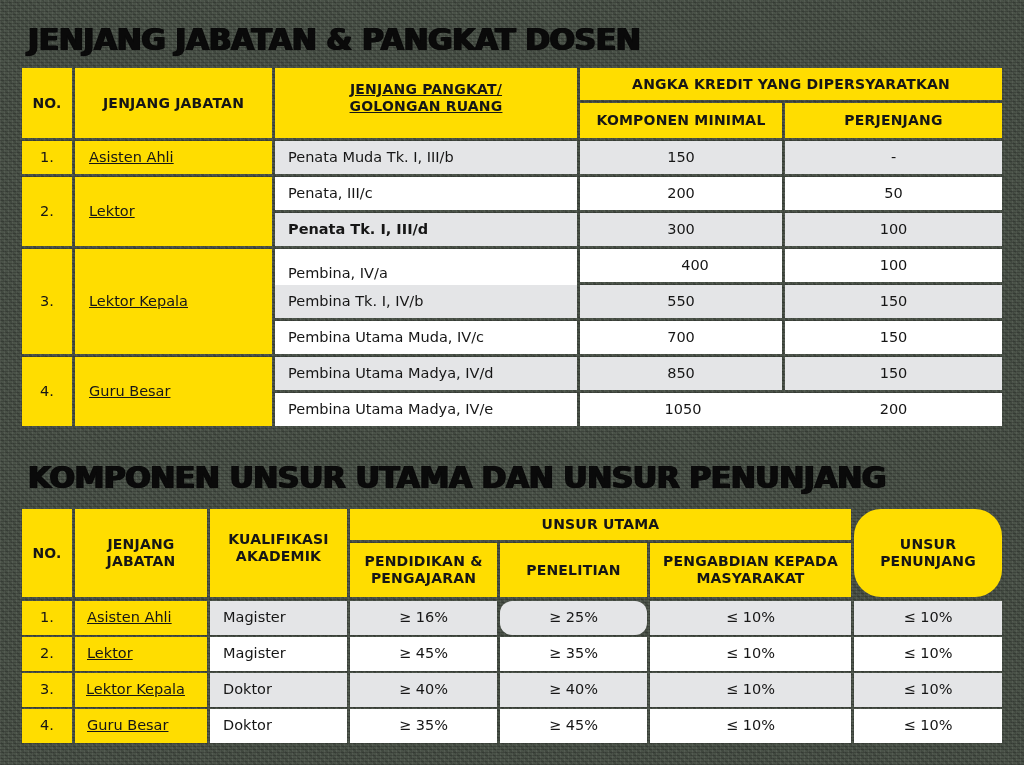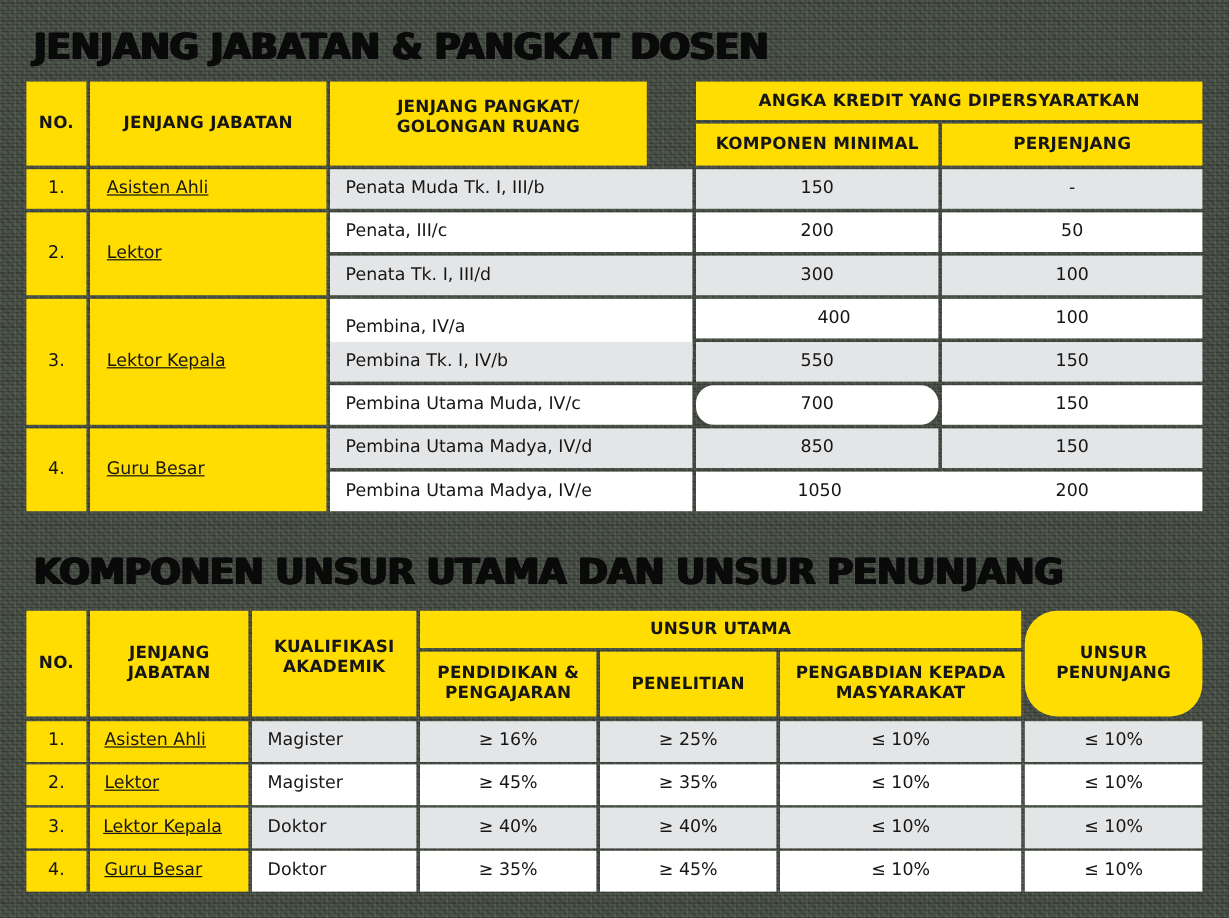--- a/index.html
+++ b/index.html
@@ -37,21 +37,21 @@
 </style>
 </head>
 <body>
 
 <h1 class="title" style="top:22px;">JENJANG JABATAN &amp; PANGKAT DOSEN</h1>
 
 <div>
 
   <div class="cell hdr" style="left:22px;top:68px;width:50px;height:70px;">NO.</div>
   <div class="cell hdr" style="left:75px;top:68px;width:197px;height:70px;">JENJANG JABATAN</div>
-  <div class="cell hdr" style="left:275px;top:68px;width:264px;height:70px;white-space:pre-line;align-items:flex-start;padding-top:13px;">JENJANG PANGKAT/
+  <div class="cell hdr" style="left:275px;top:68px;width:302px;height:70px;white-space:pre-line;align-items:flex-start;padding-top:13px;text-decoration:underline;">JENJANG PANGKAT/
 GOLONGAN RUANG</div>
   <div class="cell hdr" style="left:580px;top:68px;width:422px;height:32px;">ANGKA KREDIT YANG DIPERSYARATKAN</div>
   <div class="cell hdr" style="left:580px;top:103px;width:202px;height:35px;">KOMPONEN MINIMAL</div>
   <div class="cell hdr" style="left:785px;top:103px;width:217px;height:35px;">PERJENJANG</div>
 
   <div class="cell y c" style="left:22px;top:141px;width:50px;height:33px;">1.</div>
   <div class="cell y lj" style="left:75px;top:141px;width:197px;height:33px;">Asisten Ahli</div>
 
   <div class="cell y c" style="left:22px;top:177px;width:50px;height:69px;">2.</div>
   <div class="cell y lj" style="left:75px;top:177px;width:197px;height:69px;">Lektor</div>
@@ -66,37 +66,37 @@
     <div class="cell g l" style="left:275px;top:141px;width:302px;height:33px;">Penata Muda Tk. I, III/b</div>
     <div class="cell g c" style="left:580px;top:141px;width:202px;height:33px;">150</div>
     <div class="cell g c" style="left:785px;top:141px;width:217px;height:33px;">-</div>
   </div>
   <div>
     <div class="cell w l" style="left:275px;top:177px;width:302px;height:33px;">Penata, III/c</div>
     <div class="cell w c" style="left:580px;top:177px;width:202px;height:33px;">200</div>
     <div class="cell w c" style="left:785px;top:177px;width:217px;height:33px;">50</div>
   </div>
   <div>
-    <div class="cell g l" style="left:275px;top:213px;width:302px;height:33px;">Penata Tk. I, III/d</div>
+    <div class="cell g l" style="left:275px;top:213px;width:302px;height:33px;font-weight:bold;">Penata Tk. I, III/d</div>
     <div class="cell g c" style="left:580px;top:213px;width:202px;height:33px;">300</div>
     <div class="cell g c" style="left:785px;top:213px;width:217px;height:33px;">100</div>
   </div>
   <div>
     <div class="cell w l" style="left:275px;top:249px;width:302px;height:50px;">Pembina, IV/a</div>
     <div class="cell w c" style="left:580px;top:249px;width:202px;height:33px;padding-left:28px;">400</div>
     <div class="cell w c" style="left:785px;top:249px;width:217px;height:33px;">100</div>
   </div>
   <div>
     <div class="cell g l" style="left:275px;top:285px;width:302px;height:33px;">Pembina Tk. I, IV/b</div>
     <div class="cell g c" style="left:580px;top:285px;width:202px;height:33px;">550</div>
     <div class="cell g c" style="left:785px;top:285px;width:217px;height:33px;">150</div>
   </div>
   <div>
     <div class="cell w l" style="left:275px;top:321px;width:302px;height:33px;">Pembina Utama Muda, IV/c</div>
-    <div class="cell w c" style="left:580px;top:321px;width:202px;height:33px;border-radius:15px;">700</div>
+    <div class="cell w c" style="left:580px;top:321px;width:202px;height:33px;">700</div>
     <div class="cell w c" style="left:785px;top:321px;width:217px;height:33px;">150</div>
   </div>
   <div>
     <div class="cell g l" style="left:275px;top:357px;width:302px;height:33px;">Pembina Utama Madya, IV/d</div>
     <div class="cell g c" style="left:580px;top:357px;width:202px;height:33px;">850</div>
     <div class="cell g c" style="left:785px;top:357px;width:217px;height:33px;">150</div>
   </div>
   <div>
     <div class="cell w l" style="left:275px;top:393px;width:302px;height:33px;">Pembina Utama Madya, IV/e</div>
     <div class="cell w c" style="left:580px;top:393px;width:206px;height:33px;">1050</div>
@@ -120,21 +120,21 @@
   <div class="cell hdr" style="left:650px;top:543px;width:201px;height:54px;white-space:pre-line;">PENGABDIAN KEPADA
 MASYARAKAT</div>
   <div class="cell hdr" style="left:854px;top:509px;width:148px;height:88px;white-space:pre-line;border-radius:27px;">UNSUR
 PENUNJANG</div>
 
   <div>
     <div class="cell y c" style="left:22px;top:601px;width:50px;height:34px;">1.</div>
     <div class="cell y lj" style="left:75px;top:601px;width:132px;height:34px;padding-left:12px;">Asisten Ahli</div>
     <div class="cell g l" style="left:210px;top:601px;width:137px;height:34px;">Magister</div>
     <div class="cell g c" style="left:350px;top:601px;width:147px;height:34px;">≥ 16%</div>
-    <div class="cell g c" style="left:500px;top:601px;width:147px;height:34px;">≥ 25%</div>
+    <div class="cell g c" style="left:500px;top:601px;width:147px;height:34px;border-radius:12px;">≥ 25%</div>
     <div class="cell g c" style="left:650px;top:601px;width:201px;height:34px;">≤ 10%</div>
     <div class="cell g c" style="left:854px;top:601px;width:148px;height:34px;">≤ 10%</div>
   </div>
   <div>
     <div class="cell y c" style="left:22px;top:637px;width:50px;height:34px;">2.</div>
     <div class="cell y lj" style="left:75px;top:637px;width:132px;height:34px;padding-left:12px;">Lektor</div>
     <div class="cell w l" style="left:210px;top:637px;width:137px;height:34px;">Magister</div>
     <div class="cell w c" style="left:350px;top:637px;width:147px;height:34px;">≥ 45%</div>
     <div class="cell w c" style="left:500px;top:637px;width:147px;height:34px;">≥ 35%</div>
     <div class="cell w c" style="left:650px;top:637px;width:201px;height:34px;">≤ 10%</div>

